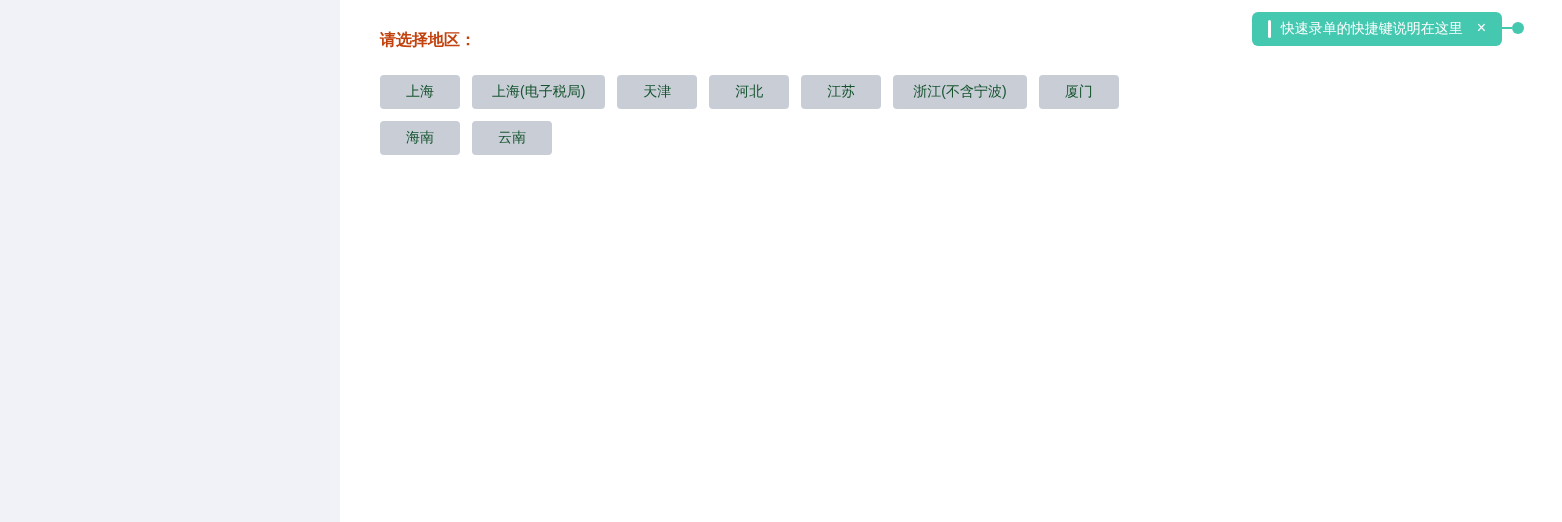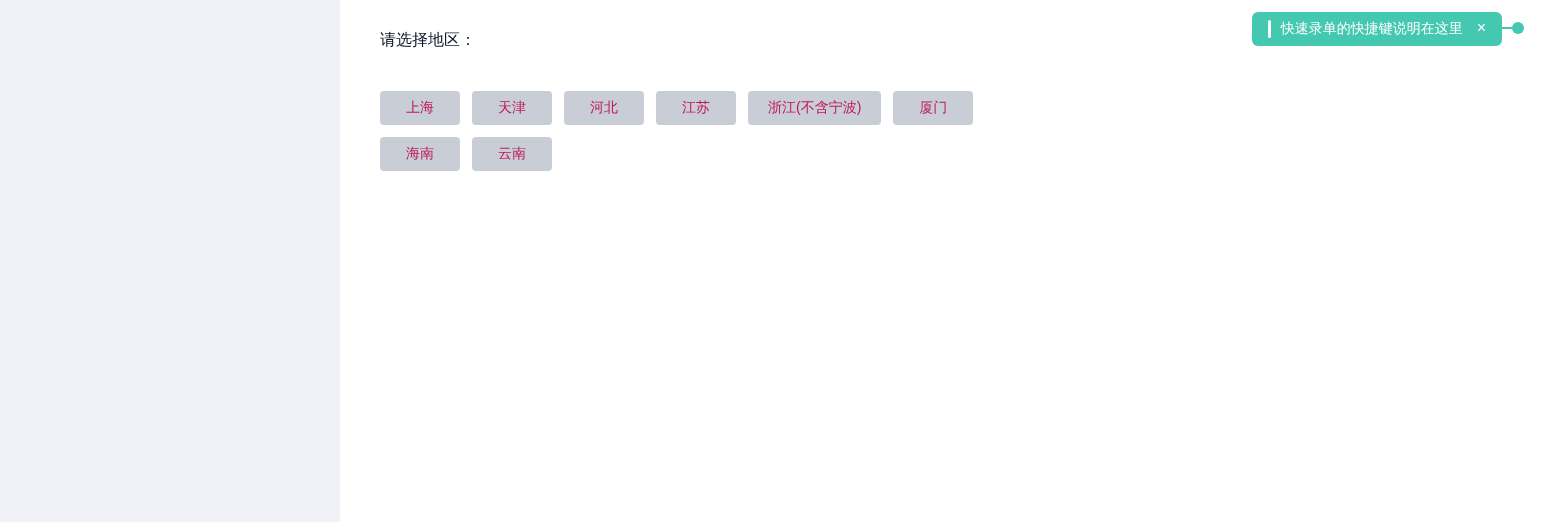--- a/index.html
+++ b/index.html
@@ -31,35 +31,35 @@
       left: 340px;
       top: 0;
       right: 0;
       height: 100%;
       background: #ffffff;
       padding: 30px 40px;
     }
 
     .page-label {
       font-size: 16px;
-      color: #0f172a;
-      font-weight: 400;
-      margin-bottom: 40px;
+      color: #c2410c;
+      font-weight: 700;
+      margin-bottom: 24px;
     }
 
     .region-buttons-row {
       display: flex;
       flex-wrap: wrap;
       gap: 12px;
       margin-bottom: 12px;
     }
 
     .region-btn {
       background: #c8cdd6;
-      color: #be185d;
+      color: #14532d;
       border: none;
       border-radius: 4px;
       padding: 8px 20px;
       font-size: 14px;
       cursor: pointer;
       min-width: 80px;
       text-align: center;
       font-family: 'Microsoft YaHei', 'PingFang SC', sans-serif;
     }
 
@@ -117,20 +117,21 @@
 <body>
 
 <div class="sidebar"></div>
 
 <div class="main-content">
   <div class="page-label">请选择地区：</div>
 
   <div id="region-rows-container">
   <div class="region-buttons-row">
         <button class="region-btn">上海</button>
+        <button class="region-btn">上海(电子税局)</button>
         <button class="region-btn">天津</button>
         <button class="region-btn">河北</button>
         <button class="region-btn">江苏</button>
         <button class="region-btn">浙江(不含宁波)</button>
         <button class="region-btn">厦门</button>
       </div>
       <div class="region-buttons-row">
         <button class="region-btn">海南</button>
         <button class="region-btn">云南</button>
       </div>

